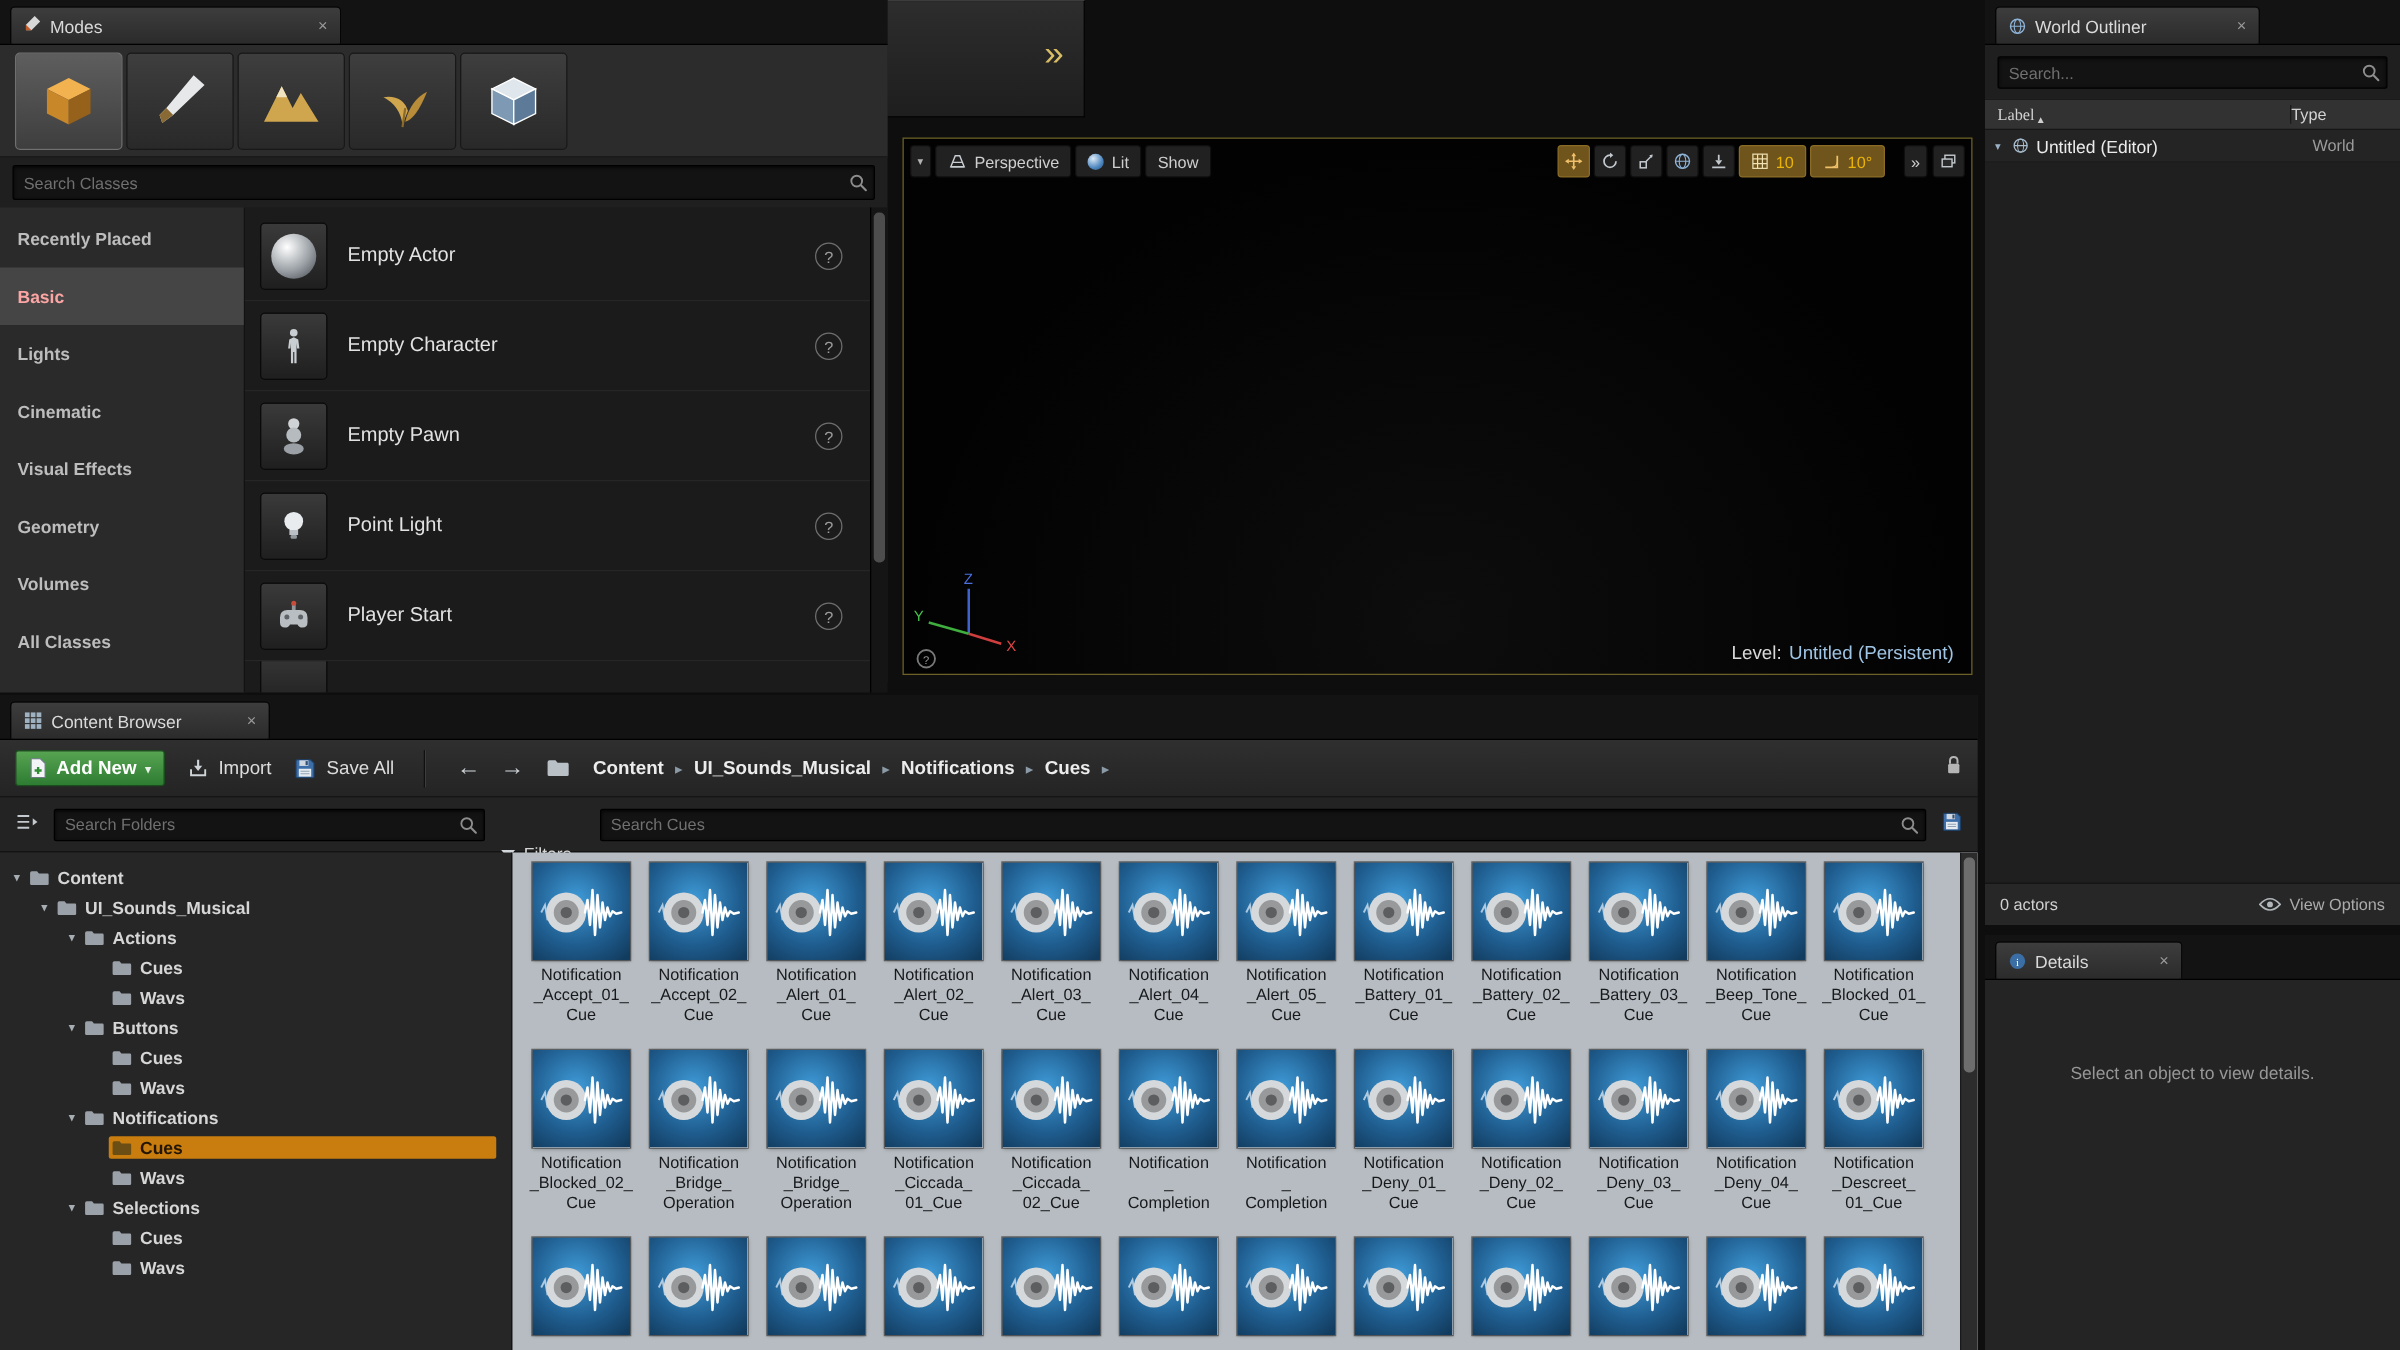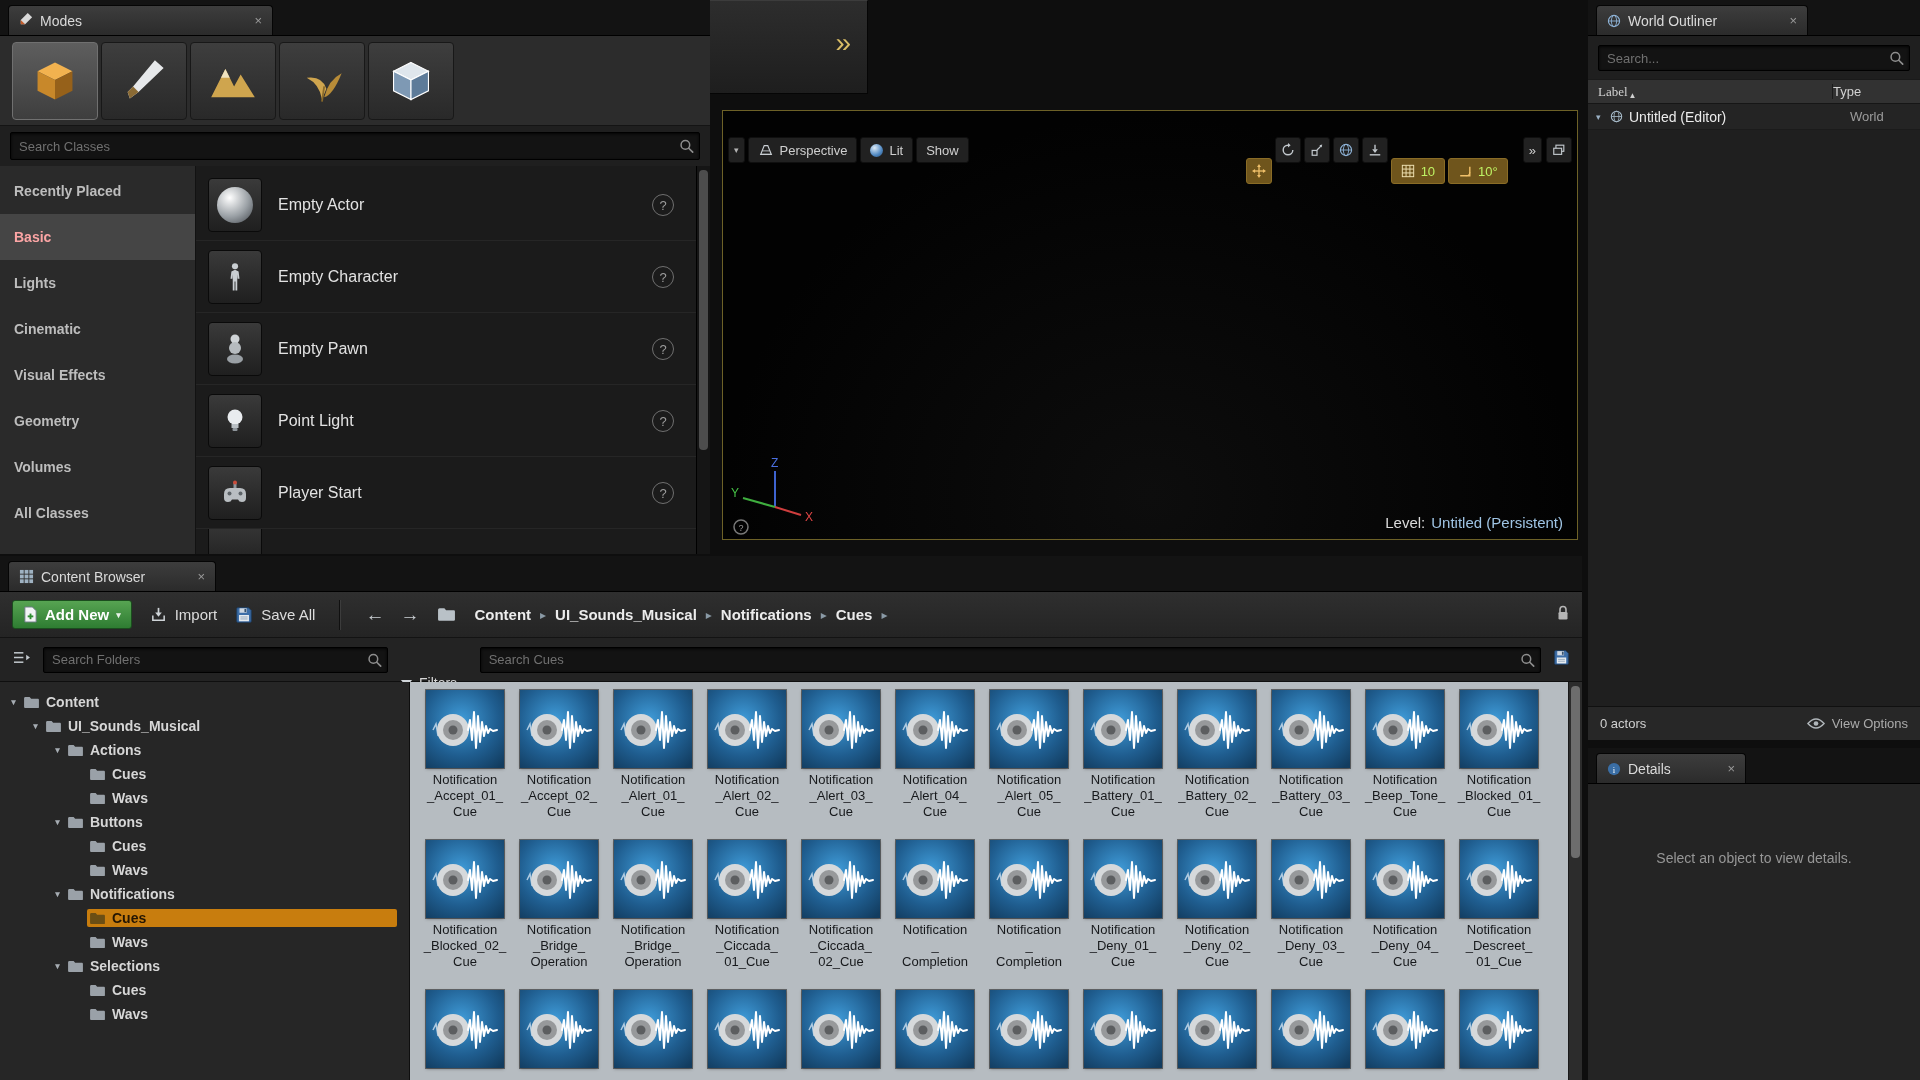--- a/index.html
+++ b/index.html
@@ -47,21 +47,21 @@
   .iconrow { display:flex; align-items:center; gap:4px; height:42px; }
   .caret { color:#b3b3b3; font-size:9px; }
   .tsep { width:2px; height:72px; background:#101010; border-right:1px solid #3c3c3c; margin:0 6px; }
   .overflow { margin-left:auto; color:#d8bc66; font-size:28px; padding:0 8px 8px 0; align-self:center; }
 
   
   .viewport { position:absolute; left:722px; top:110px; width:856px; height:430px; background:radial-gradient(ellipse at 50% 90%, #0d0d0d 0%, #020202 70%); border:1px solid #6d6127; }
   .vp-bar { position:absolute; left:5px; right:5px; top:5px; display:flex; gap:3px; align-items:center; }
   .vpb { height:26px; background:rgba(36,36,36,.93); border:1px solid #0f0f0f; border-radius:3px; color:#cfcfcf; font-size:13px; display:flex; align-items:center; gap:6px; padding:0 9px; cursor:pointer; white-space:nowrap; }
   .vpb.sq { padding:0 5px; }
-  .vpb.amber { background:#6f551c; border-color:#8a6c26; color:#bef264;margin-top:42px; }
+  .vpb.amber { background:#6f551c; border-color:#8a6c26; color:#eab308; }
   .vp-right { margin-left:auto; display:flex; gap:3px; align-items:center; }
   .vp-corner { margin-left:12px; display:flex; gap:4px; align-items:center; }
   .lit-sph { width:13px; height:13px; border-radius:50%; background:radial-gradient(circle at 35% 30%, #dceaf6, #4d86c0 60%, #2a4e74); }
   .level { position:absolute; right:14px; bottom:8px; font-size:15px; }
   .level .k { color:#dadada; }
   .level .v { color:#9fc4e4; margin-left:6px; }
   .gizmo { position:absolute; left:6px; bottom:2px; }
 
   
   .outliner { left:1588px; top:0; width:332px; height:740px; background:#232323; }

